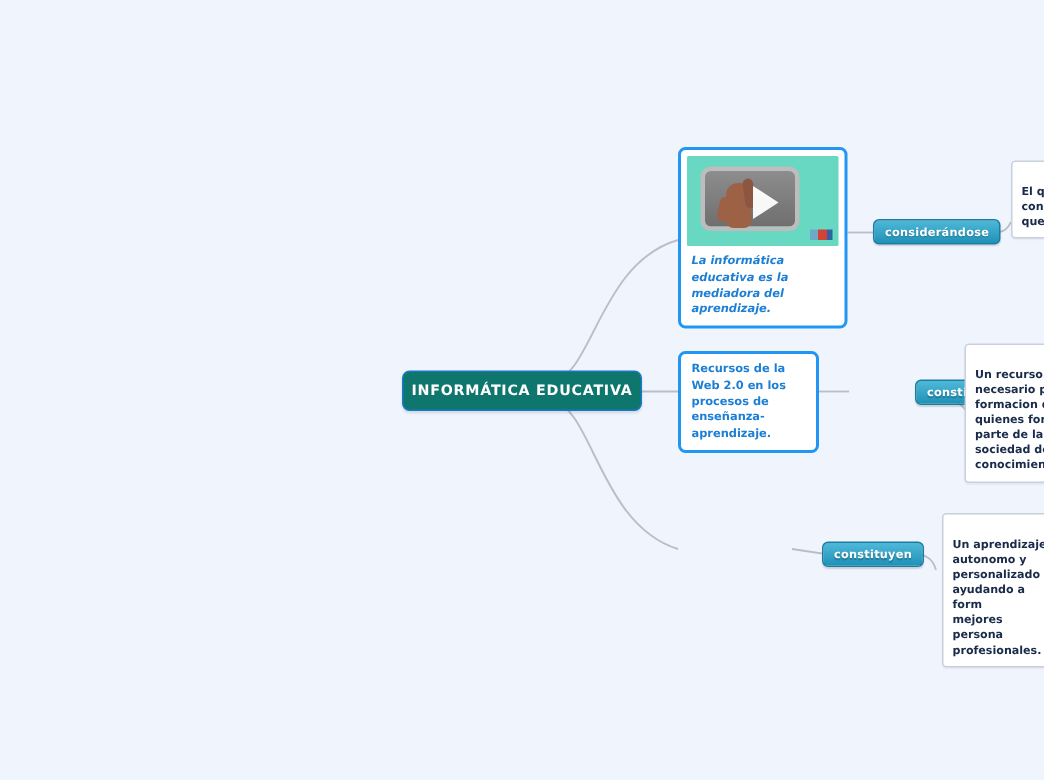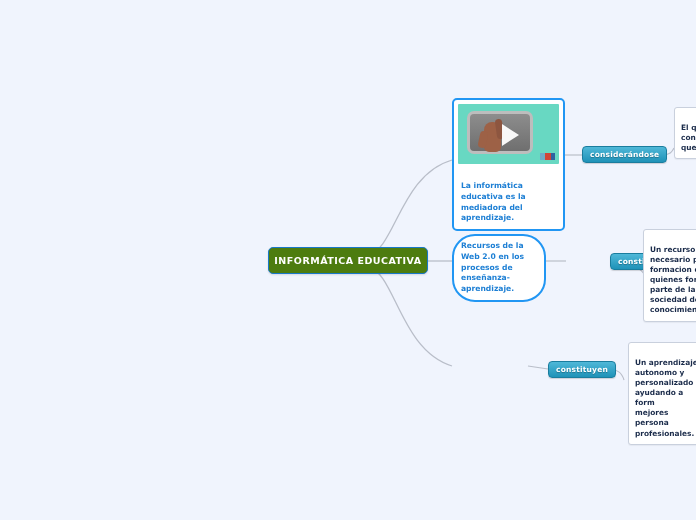--- a/index.html
+++ b/index.html
@@ -29,21 +29,21 @@
   }
 
   
   .root-node {
     position: absolute;
     left: 268px;
     top: 247px;
     width: 160px;
     height: 27px;
     box-sizing: border-box;
-    background: #4d7c0f;
+    background: #0f766e;
     border: 1px solid #1878c8;
     border-radius: 5px;
     color: #ffffff;
     font-size: 9.5px;
     font-weight: bold;
     letter-spacing: 0.5px;
     display: flex;
     align-items: center;
     justify-content: center;
     text-align: center;
@@ -129,22 +129,23 @@
   .thumb-watermark {
     position: absolute;
     right: 4px;
     bottom: 4px;
     width: 15px;
     height: 7px;
     background: linear-gradient(90deg, #6ea8c8 0 35%, #d63b2f 35% 75%, #2b5d9e 75% 100%);
     opacity: 0.95;
   }
   .media-caption {
-    margin-top: 17px;
+    margin-top: 5px;
     padding: 0 3px;
+    font-style: italic;
   }
 
   
   .rel-pill {
     position: absolute;
     box-sizing: border-box;
     background: linear-gradient(#4fb8d8, #1f92b8);
     border: 1px solid #1a7d9e;
     border-radius: 4px;
     color: #ffffff;
@@ -211,21 +212,21 @@
   </div>
 
   <div class="rel-pill" style="left:582px; top:146px;">
     <span>considerándose</span>
   </div>
 
   <div class="note-box" style="left:674px; top:107px; width:80px;">
     <span>El que art y e con con pos pri que edu</span>
   </div>
 
-  <div class="topic-box" style="left:452px; top:234px; width:94px;border-radius:23px;">
+  <div class="topic-box" style="left:452px; top:234px; width:94px;">
     <span>Recursos de la Web 2.0 en los procesos de enseñanza-aprendizaje.</span>
   </div>
 
   <div class="rel-pill" style="left:566px; top:253px;margin-left:44px;">
     <span>constituyen</span>
   </div>
 
   <div class="note-box" style="left:643px; top:229px; width:76px;">
     <span>Un recurso
 necesario pa

